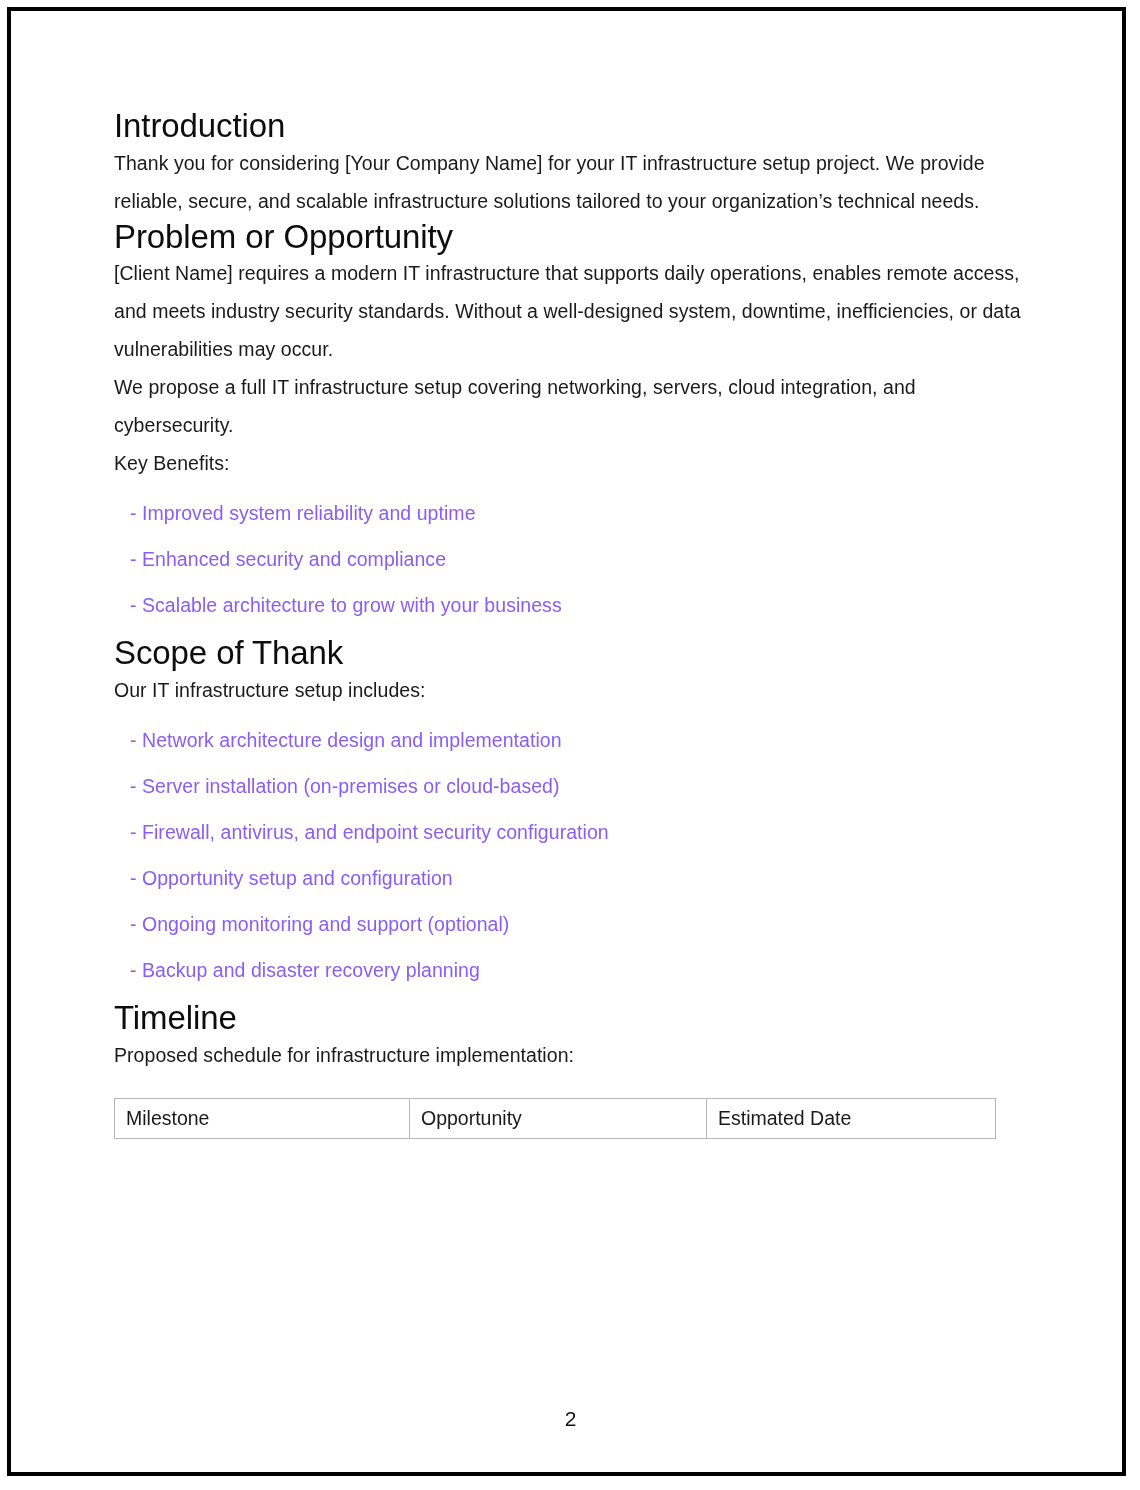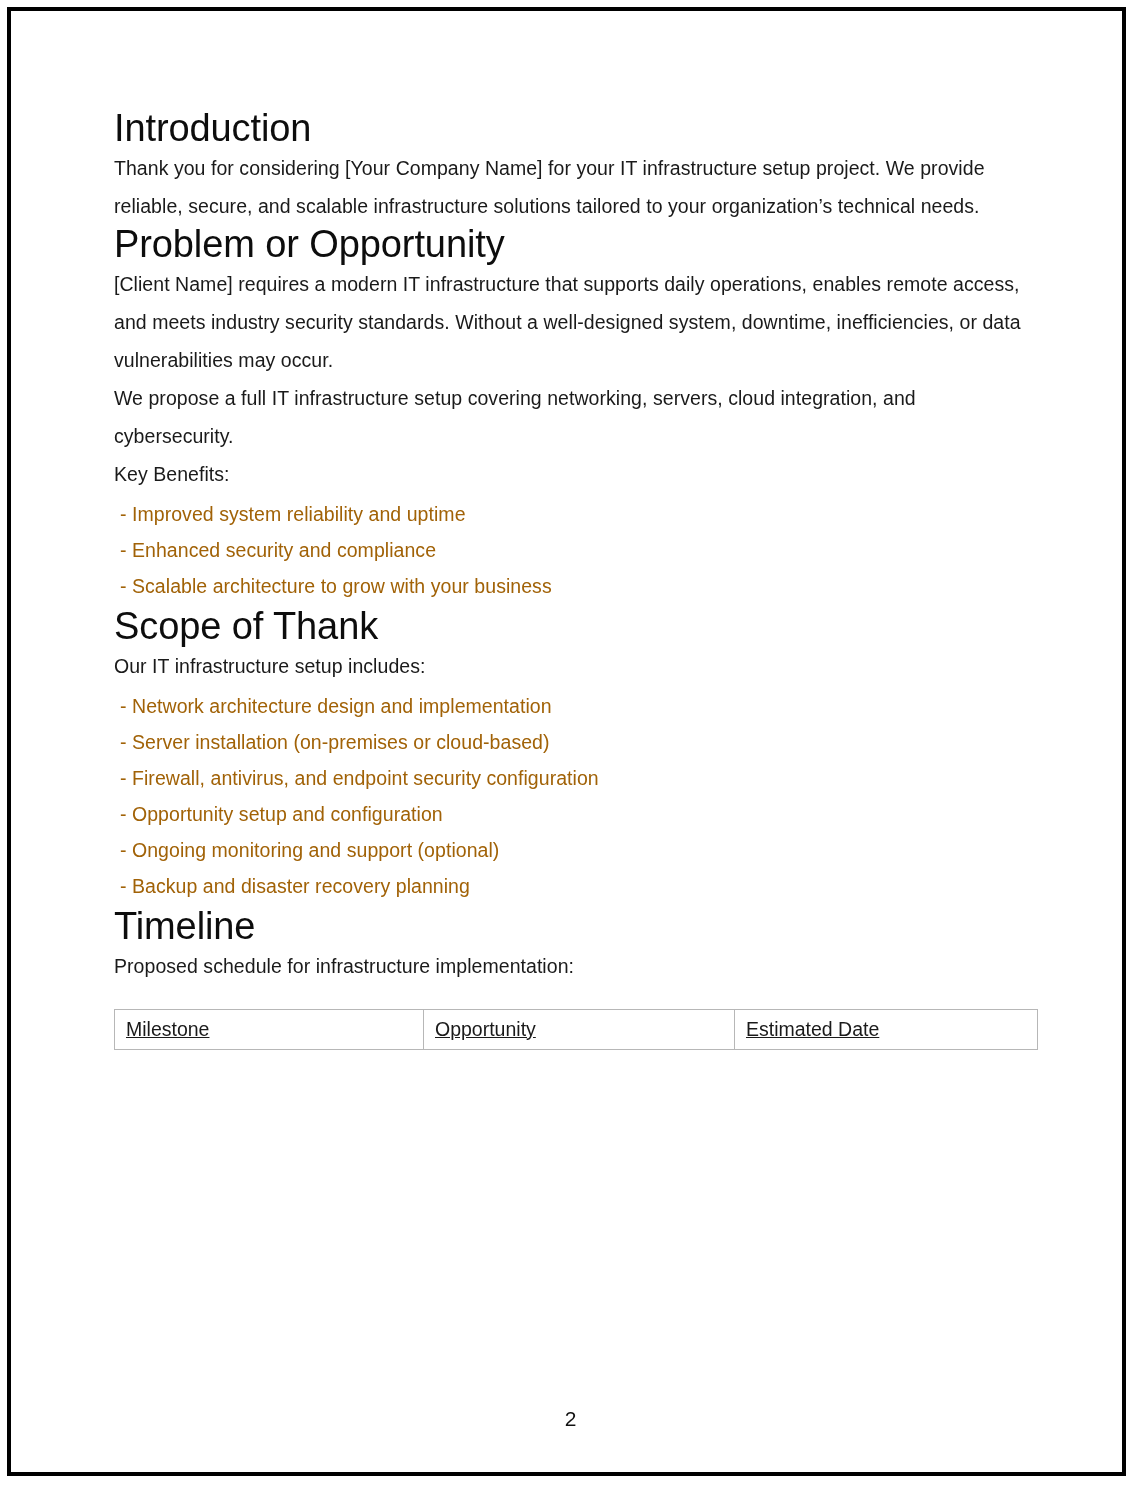--- a/index.html
+++ b/index.html
@@ -36,21 +36,21 @@
   }
 
   .content {
     position: absolute;
     left: 103px;   
     top: 98px;
     width: 925px;
   }
 
   h1.section-heading {
-    font-size: 38px;
+    font-size: 33px;
     font-weight: 400;
     line-height: 1.05;
     color: #0d0d0d;
     margin: 0;
     letter-spacing: -0.1px;
   }
 
   .h-intro      { margin-top: 0px;  margin-bottom: 18px; }
   .h-problem    { margin-top: 52px; margin-bottom: 20px; }
   .h-solution   { margin-top: 50px; margin-bottom: 18px; }
@@ -69,22 +69,22 @@
   .para-gap { margin-top: 30px; }
 
   ul.plain-list {
     list-style: none;
     margin: 0;
     padding: 0;
   }
   ul.plain-list li {
     font-size: 19.5px;
     line-height: 30px;
-    color: #a16207;
-    margin: 6px;
+    color: #8b5cf6;
+    margin: 16px;
     padding: 0;
     letter-spacing: 0.05px;
   }
 
   .list-block { margin-top: 0; }
   .benefits-label { margin-top: 30px; }
   .scope-list { margin-top: 30px; }
 
   
   table.timeline-table {
@@ -93,23 +93,22 @@
     margin-top: 24px;
     table-layout: fixed;
   }
   table.timeline-table th {
     border: 1px solid #b7b7b7;
     font-size: 19.5px;
     font-weight: 400;
     line-height: 24px;
     color: #1a1a1a;
     text-align: left;
-    padding: 7px 14px 8px 11px;
+    padding: 7px 0 8px 11px;
     background: #ffffff;
-    text-decoration: underline;
   }
   .col-milestone { width: 283px; }
   .col-description { width: 285px; }
   .col-date { width: 277px; }
 
   .page-number {
     position: absolute;
     left: 0;
     top: 1395px;
     width: 1119px;

